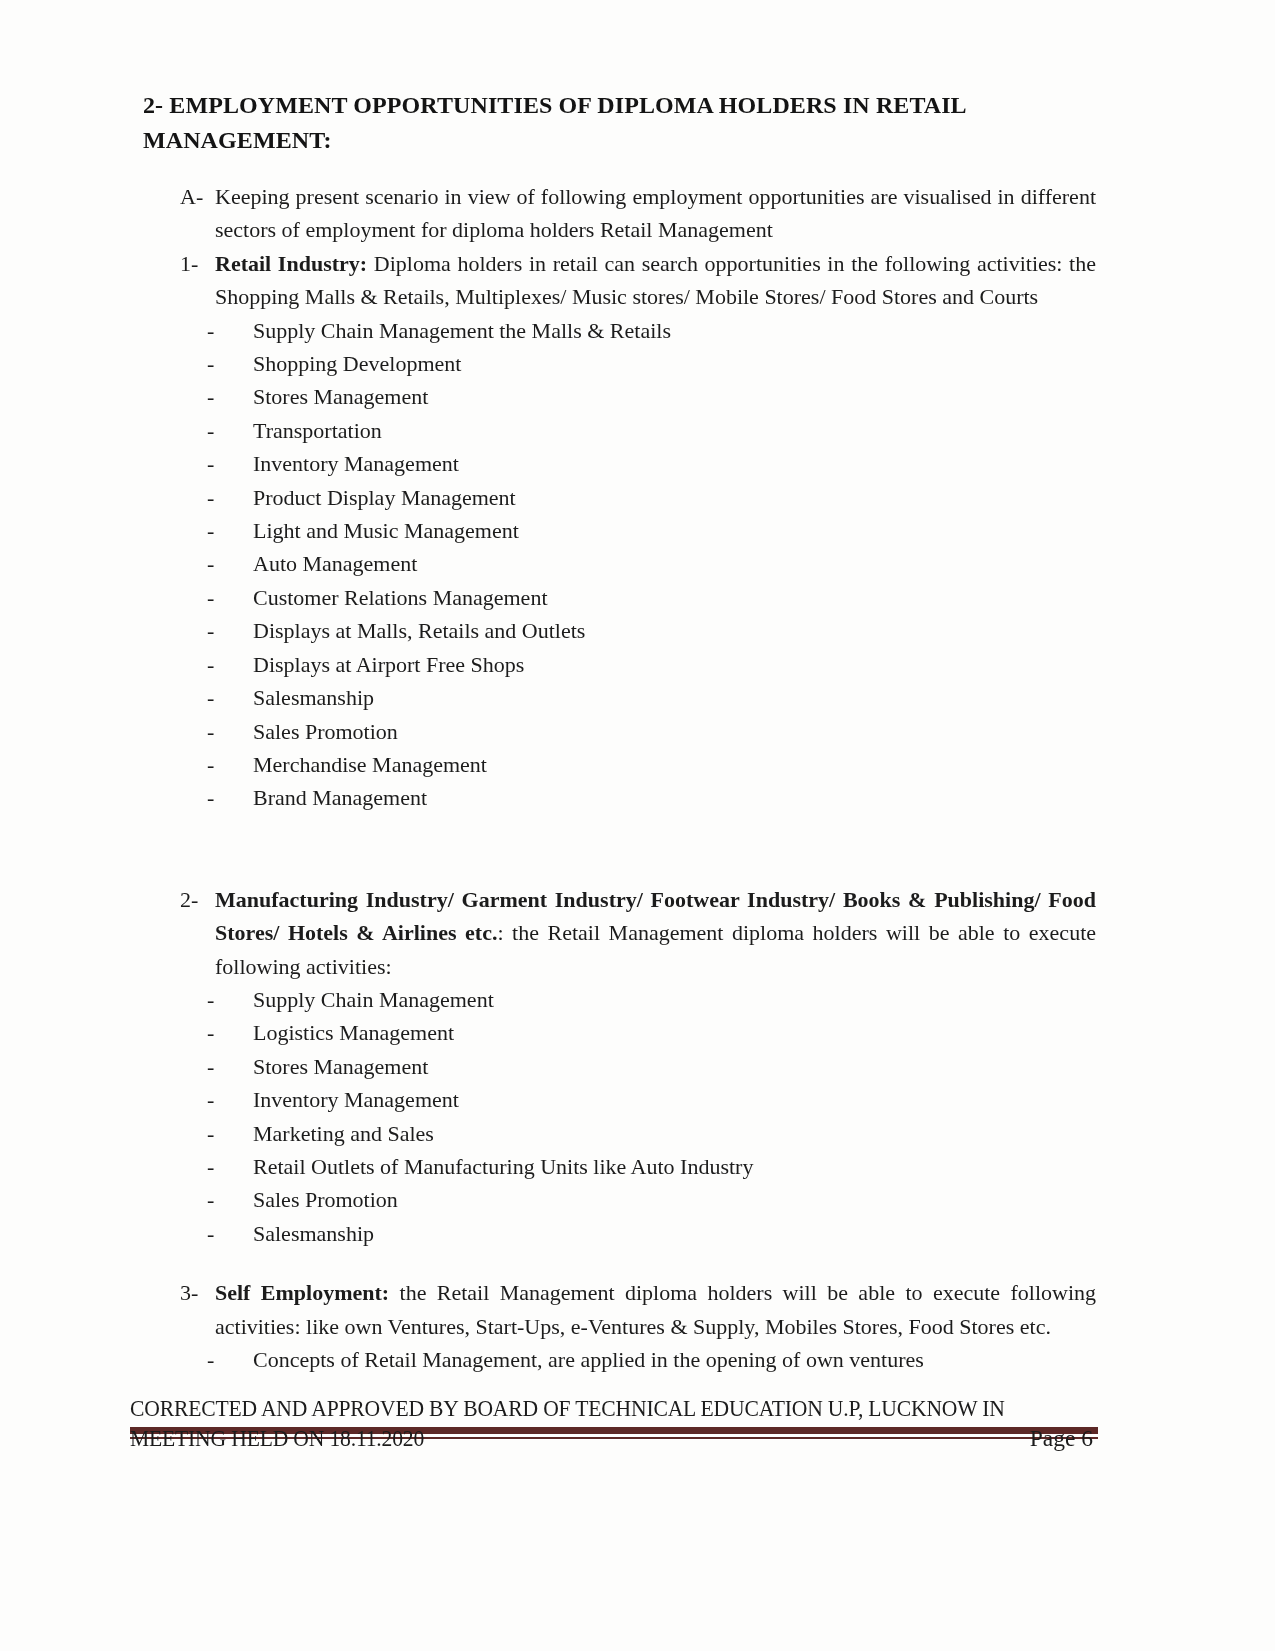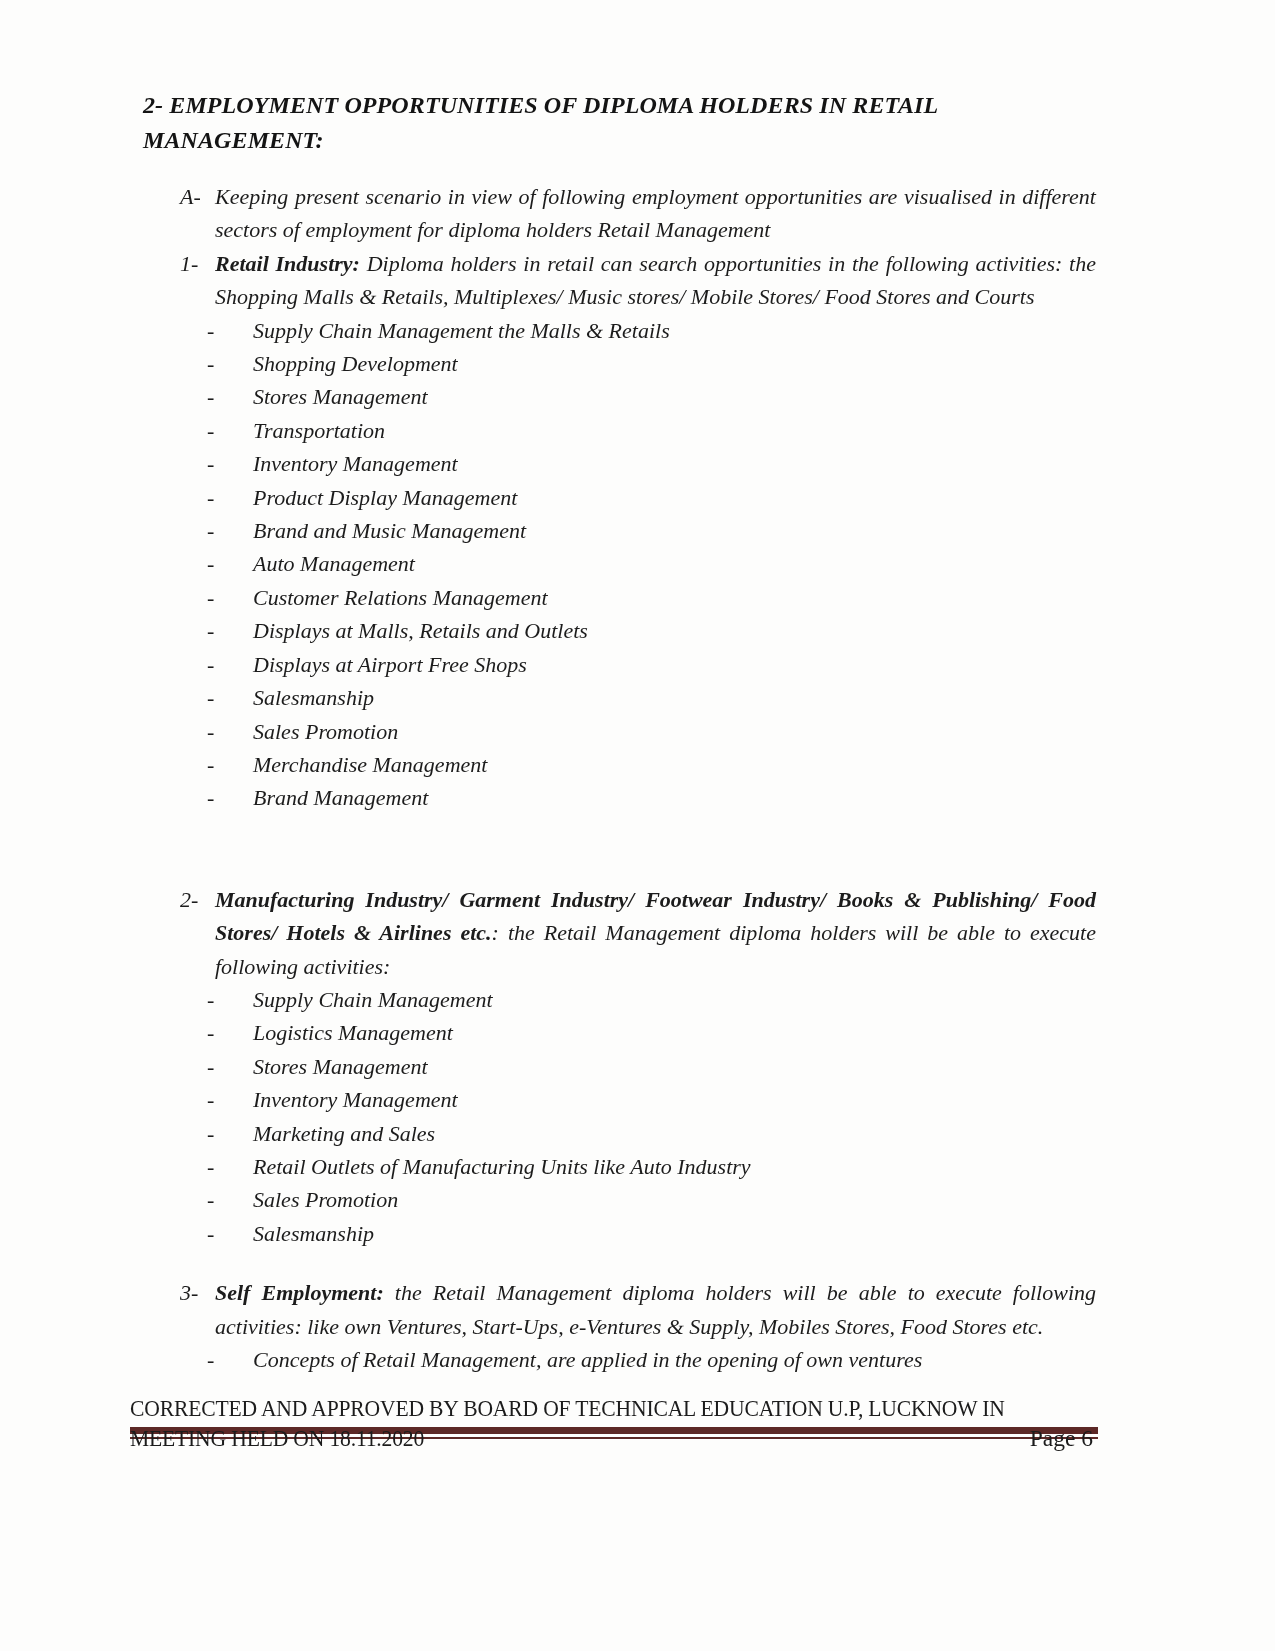--- a/index.html
+++ b/index.html
@@ -15,21 +15,20 @@
     overflow: hidden;
   }
 
   .content {
     position: absolute;
     left: 143px;
     top: 88px;
     width: 953px;
     font-size: 22px;
     line-height: 33.4px;
-    font-style: italic;
   }
 
   .heading {
     font-size: 24px;
     font-weight: bold;
     line-height: 35px;
     margin: 0;
     max-width: 900px;
     color: #141414;
     letter-spacing: 0.1px;
@@ -127,21 +126,21 @@
         <div class="bullet">
         <span class="dash">-</span>
         <span class="btext">Inventory Management</span>
       </div>
         <div class="bullet">
         <span class="dash">-</span>
         <span class="btext">Product Display Management</span>
       </div>
         <div class="bullet">
         <span class="dash">-</span>
-        <span class="btext">Brand and Music Management</span>
+        <span class="btext">Light and Music Management</span>
       </div>
         <div class="bullet">
         <span class="dash">-</span>
         <span class="btext">Auto Management</span>
       </div>
         <div class="bullet">
         <span class="dash">-</span>
         <span class="btext">Customer Relations Management</span>
       </div>
         <div class="bullet">

